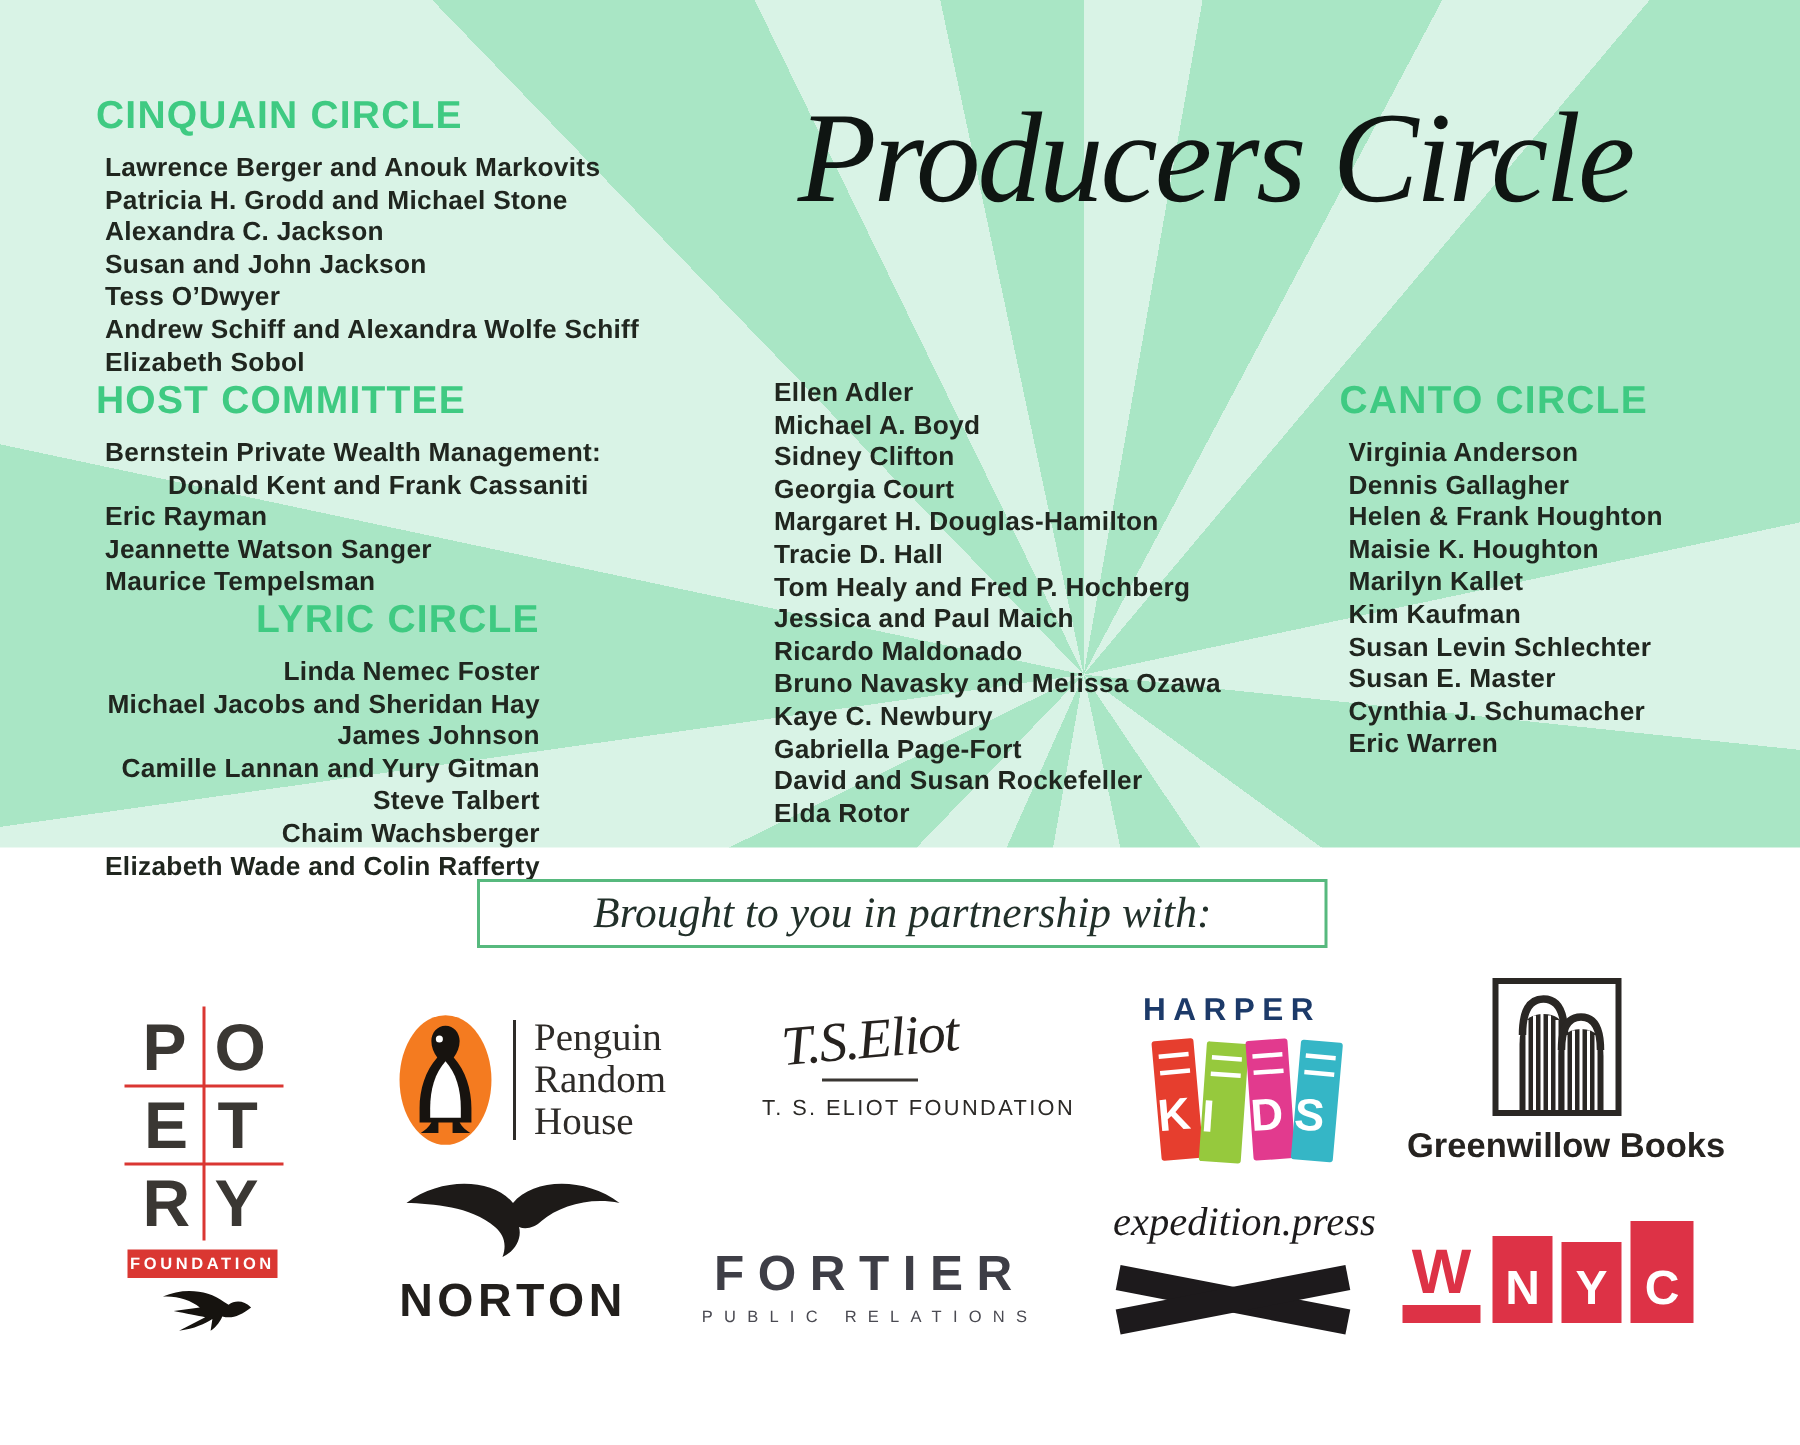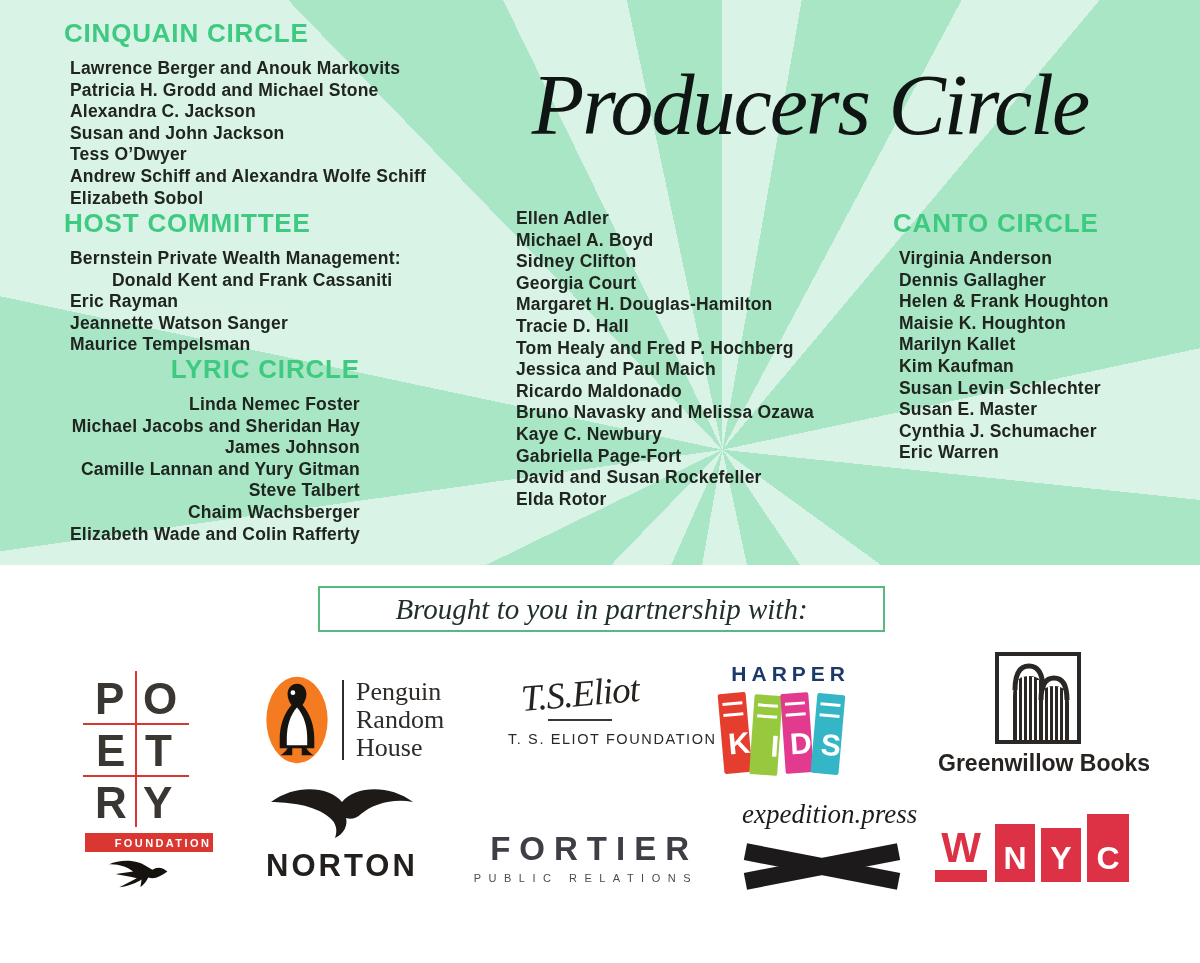--- a/index.html
+++ b/index.html
@@ -21,21 +21,21 @@
       #d9f3e6 244deg 262deg,#a9e6c5 262deg 282deg,
       #d9f3e6 282deg 316deg,#a9e6c5 316deg 334deg,
       #d9f3e6 334deg 348deg,#a9e6c5 348deg 360deg);
   }
   .page-title{
     position:absolute;left:470px;top:58px;width:680px;
     text-align:center;
     font-family:"Liberation Serif", serif;font-style:italic;
     font-size:86px;line-height:1.1;color:#0f1512;letter-spacing:-2px;
   }
-  .section{position:absolute;}
+  .section{position:absolute;margin-top:43px;}
   .section-heading{
     margin:0 0 9px 0;
     font-size:26px;font-weight:bold;letter-spacing:0.8px;
     color:var(--heading-green,#3fca82);
   }
   .names{padding-left:6px;}
   .name{
     font-size:17.5px;font-weight:bold;color:#20261f;
     line-height:21.6px;letter-spacing:0.2px;white-space:nowrap;
   }
@@ -64,21 +64,21 @@
   #poetry{left:85px;top:655px;width:100px;}
   .p-grid{position:relative;width:100px;height:172px;}
   .p-letter{
     position:absolute;font-size:44px;font-weight:bold;color:#3a3733;line-height:1;
   }
   .p-hline{position:absolute;left:-2px;width:106px;height:2px;background:var(--poetry-red,#da3732);}
   .p-vline{position:absolute;left:50px;width:2px;background:var(--poetry-red,#da3732);}
   .p-banner{
     margin-top:6px;width:100px;height:19px;background:var(--poetry-red,#da3732);
     color:#fff;font-size:11px;font-weight:bold;letter-spacing:2.4px;
-    display:flex;align-items:center;justify-content:center;padding-left:28px;
+    display:flex;align-items:center;justify-content:center;
   }
   .p-pegasus{margin-top:5px;text-align:center;}
 
   
   #prh{left:265px;top:674px;width:180px;height:92px;}
   .prh-oval{position:absolute;left:0;top:2px;width:64px;height:88px;}
   .prh-divider{position:absolute;left:77px;top:6px;width:2px;height:80px;background:#2f2c29;}
   .prh-text{
     position:absolute;left:91px;top:4px;
     font-family:"Liberation Serif", serif;font-size:26px;line-height:28px;color:#2e2b28;
@@ -88,21 +88,21 @@
   #eliot{left:488px;top:672px;width:184px;text-align:center;}
   .eliot-signature{
     font-family:"Liberation Serif", serif;font-style:italic;
     font-size:37px;color:#26221f;transform:rotate(-5deg);display:inline-block;
     letter-spacing:-1px;
   }
   .eliot-rule{width:64px;height:2px;background:#3a3733;margin:4px auto 10px auto;}
   .eliot-label{font-size:14.5px;letter-spacing:1.6px;color:#2b2926;white-space:nowrap;margin-left:20px;}
 
   
-  #harper{left:712px;top:662px;width:138px;text-align:right;}
+  #harper{left:762px;top:662px;width:138px;text-align:left;}
   .harper-name{color:var(--harper-navy,#1c3a69);font-size:21px;font-weight:bold;letter-spacing:5px;}
   .harper-books{display:flex;justify-content:center;margin-top:7px;height:86px;}
   .book{
     width:28px;height:80px;margin:0 1.5px;border-radius:2px;position:relative;
   }
   .book .stripes{
     position:absolute;top:9px;left:4px;right:4px;height:8px;
     border-top:3px solid #fff;border-bottom:3px solid #fff;
   }
   .book .letter{
@@ -117,21 +117,21 @@
   
   #greenwillow{left:938px;top:652px;width:200px;text-align:center;}
   .gw-box{width:78px;height:84px;border:4px solid #2a2724;margin:0 auto;}
   .gw-label{font-size:23px;font-weight:bold;color:#262320;margin-top:6px;white-space:nowrap;}
 
   
   #norton{left:262px;top:780px;width:160px;text-align:center;}
   .norton-label{font-size:31px;font-weight:bold;letter-spacing:3px;color:#221f1c;margin-top:2px;}
 
   
-  #fortier{left:462px;top:830px;width:236px;text-align:right;}
+  #fortier{left:462px;top:830px;width:236px;text-align:center;}
   .fortier-name{font-size:33px;font-weight:bold;letter-spacing:9px;color:#3e3e46;white-space:nowrap;}
   .fortier-sub{font-size:11px;letter-spacing:7.5px;color:#4a4a52;margin-top:4px;white-space:nowrap;}
 
   
   #expedition{left:742px;top:799px;width:160px;text-align:center;}
   .exp-name{
     font-family:"Liberation Serif", serif;font-style:italic;
     font-size:27px;color:#1d1b1c;
   }
   .exp-x{position:relative;height:58px;margin-top:6px;}

